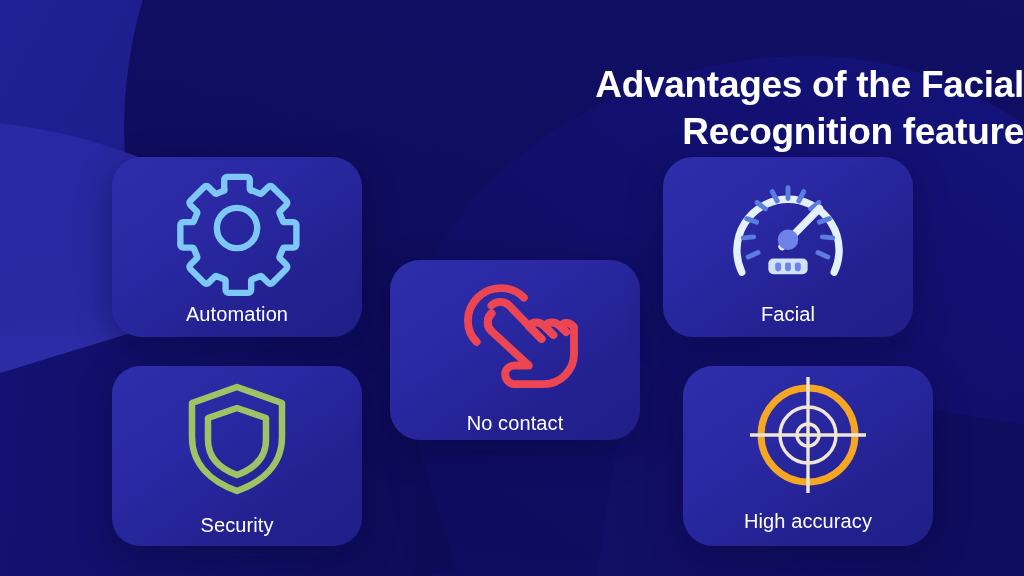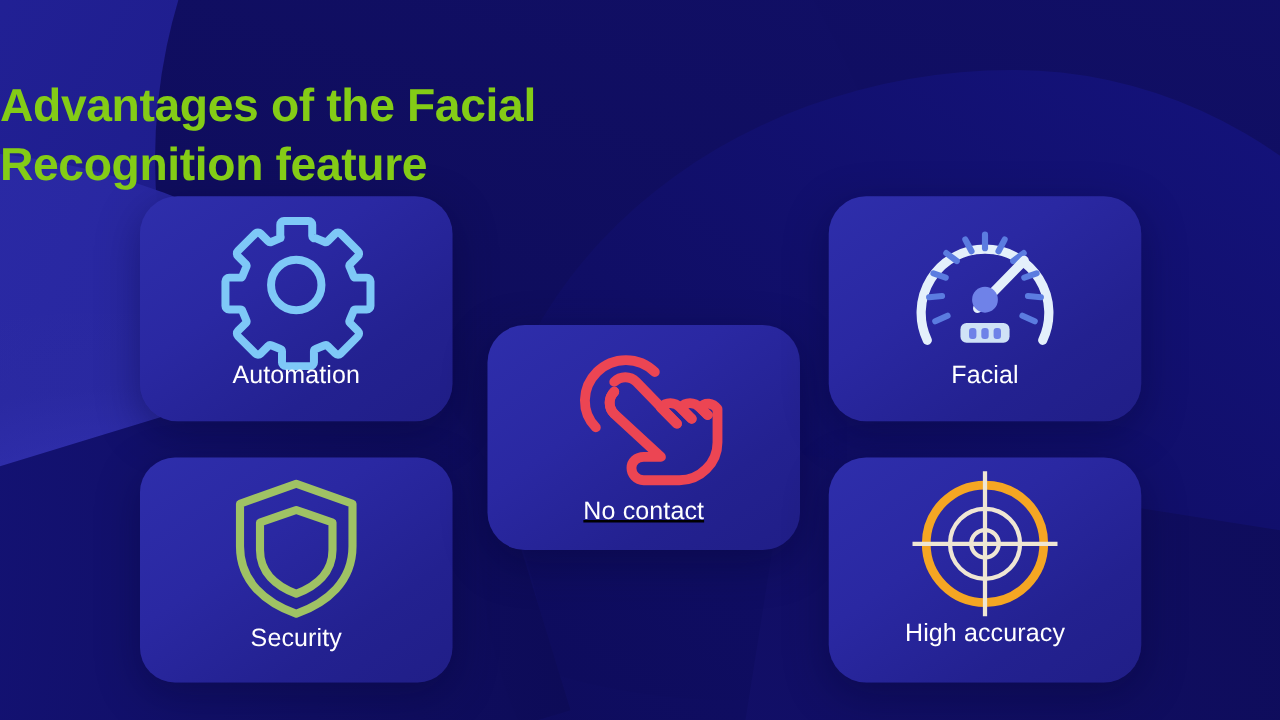--- a/index.html
+++ b/index.html
@@ -94,22 +94,22 @@
     border-radius: 50%;
     background: radial-gradient(ellipse at center, rgba(63,62,200,.60) 0%, rgba(45,44,160,.28) 50%, rgba(30,29,120,0) 78%);
   }
 
   
   .title {
     position: absolute;
     left: 0;
     right: 0;
     top: 36px;
-    text-align: left;
-    color: #84cc16;
+    text-align: right;
+    color: #ffffff;
     font-size: 37px;
     font-weight: bold;
     line-height: 1.28;
     letter-spacing: -0.3px;
     z-index: 5;
     white-space: pre-line;
   }
 
   
   .card {
@@ -120,38 +120,38 @@
     background: linear-gradient(145deg, #2e2eab 0%, #2a28a2 38%, #232190 72%, #201e87 100%);
     box-shadow: 0 10px 34px rgba(6,6,50,.38);
     z-index: 4;
     display: flex;
     flex-direction: column;
     align-items: center;
     justify-content: flex-start;
   }
   .card.automation    { left: 112px; top: 157px; }
   .card.security      { left: 112px; top: 366px; border-radius: 28px; }
-  .card.nocontact     { left: 390px; top: 260px; text-decoration: underline; }
+  .card.nocontact     { left: 390px; top: 260px; }
   .card.speed         { left: 663px; top: 157px; }
-  .card.accuracy      { left: 663px; top: 366px; }
+  .card.accuracy      { left: 683px; top: 366px; }
 
   .icon-wrap {
     height: 118px;
     display: flex;
     align-items: center;
     justify-content: center;
     margin-top: 12px;
   }
   .card-label {
     color: #ffffff;
     font-size: 20px;
     font-weight: normal;
     text-align: center;
     letter-spacing: .1px;
-    margin-top: 2px;
+    margin-top: 16px;
   }
   .card.nocontact .icon-wrap { margin-top: 16px; height: 120px; }
   .card.security .icon-wrap  { margin-top: 14px; }
   .card.accuracy .icon-wrap  { margin-top: 10px; }
 
   svg { display: block; overflow: visible; }
 </style>
 </head>
 <body>
 

